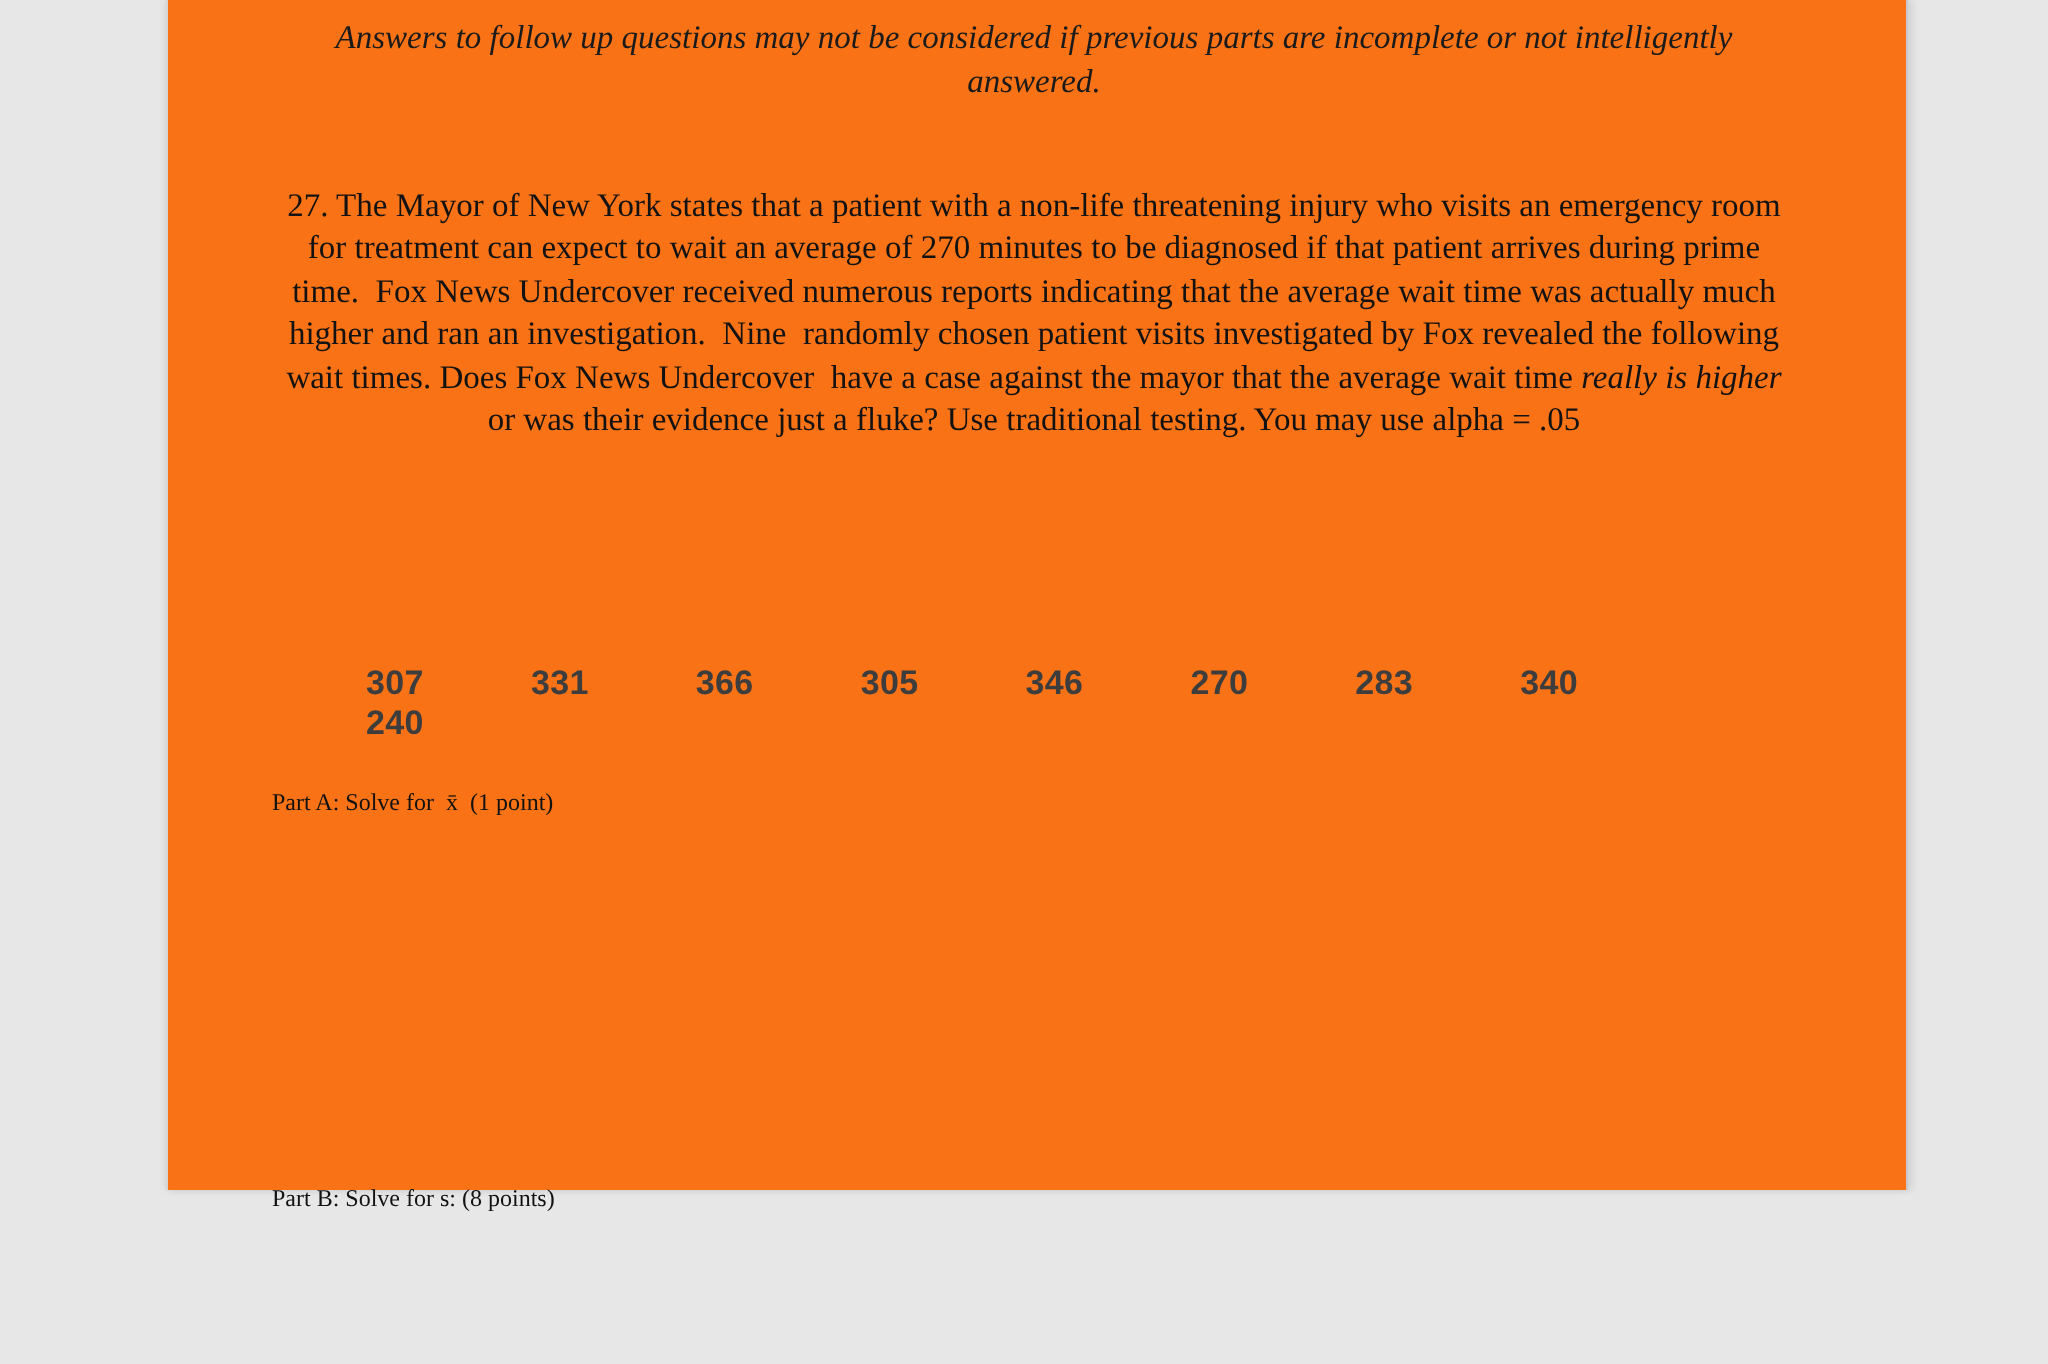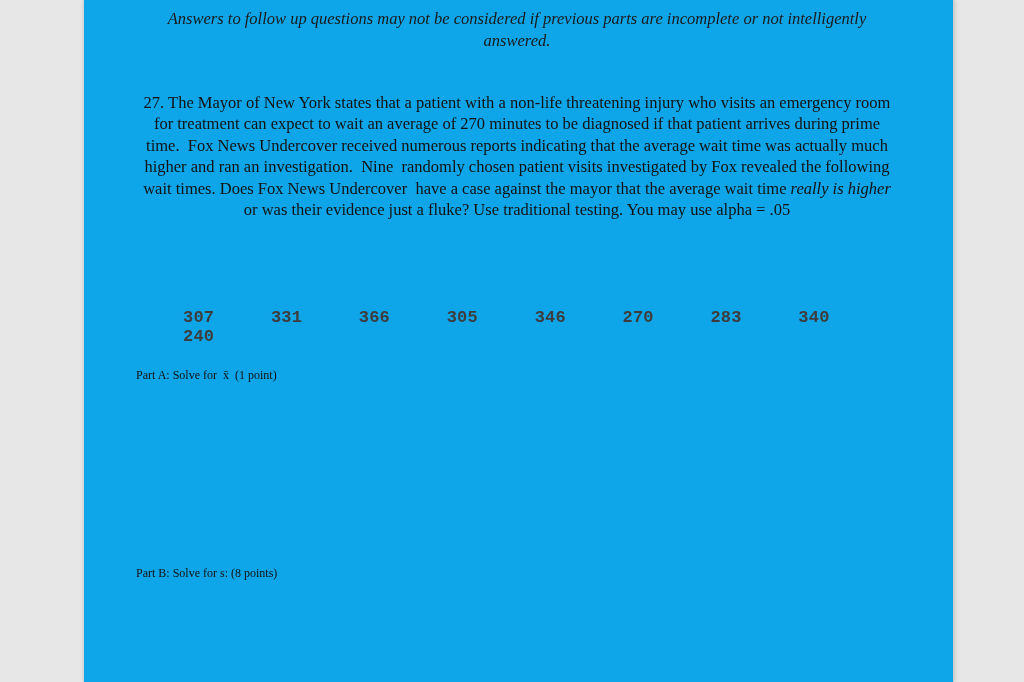--- a/index.html
+++ b/index.html
@@ -13,23 +13,23 @@
     height: 682px;
     background: #e7e7e7;
     overflow: hidden;
     font-family: "Liberation Serif", serif;
   }
   .paper {
     position: absolute;
     left: 83px;
     top: 0;
     width: 871px;
-    height: 682px;
+    height: 595px;
     box-sizing: border-box;
-    background: #0ea5e9;
+    background: #f97316;
     border-left: 1px solid #d6d6d6;
     border-right: 1px solid #c9c9c9;
     box-shadow: 2px 0 4px rgba(0,0,0,0.10), -1px 0 3px rgba(0,0,0,0.06);
     padding: 8px 55px 0 52px;
   }
   .note {
     font-style: italic;
     font-size: 16.5px;
     line-height: 21.5px;
     text-align: center;
@@ -42,23 +42,23 @@
     font-size: 16.5px;
     line-height: 21.4px;
     color: #121212;
     white-space: pre-wrap;
     text-align: center;
   }
   .question .italic {
     font-style: italic;
   }
   .values-row {
-    margin-top: 88px;
+    margin-top: 112px;
     margin-left: 47px;
-    font-family: Liberation Mono, monospace;
+    font-family: Liberation Sans, sans-serif;
     font-weight: bold;
     font-size: 17px;
     color: #3d3d3d;
     letter-spacing: 0.2px;
   }
   .values-row span {
     display: inline-block;
     width: 77.5px;
   }
   .part {

